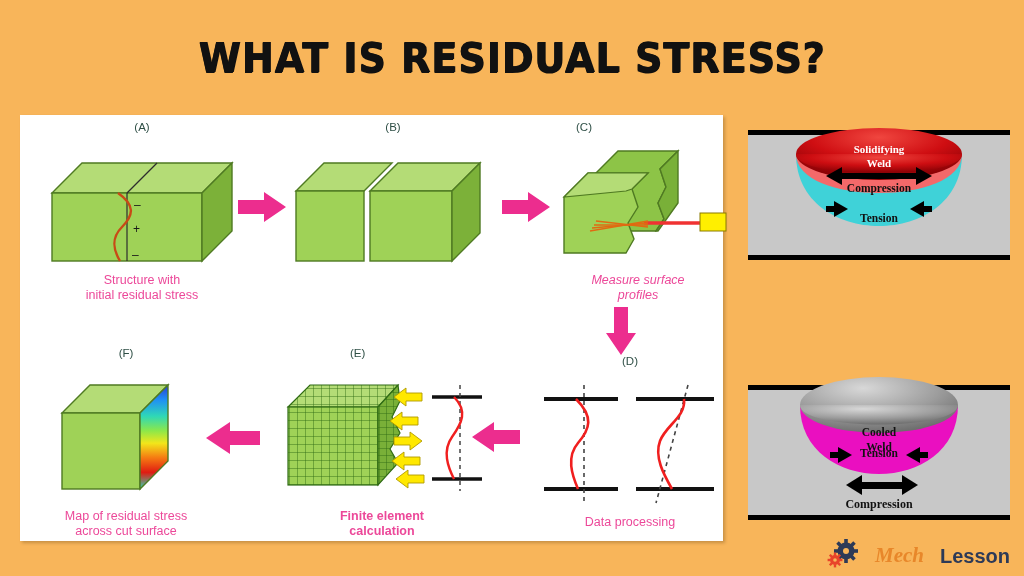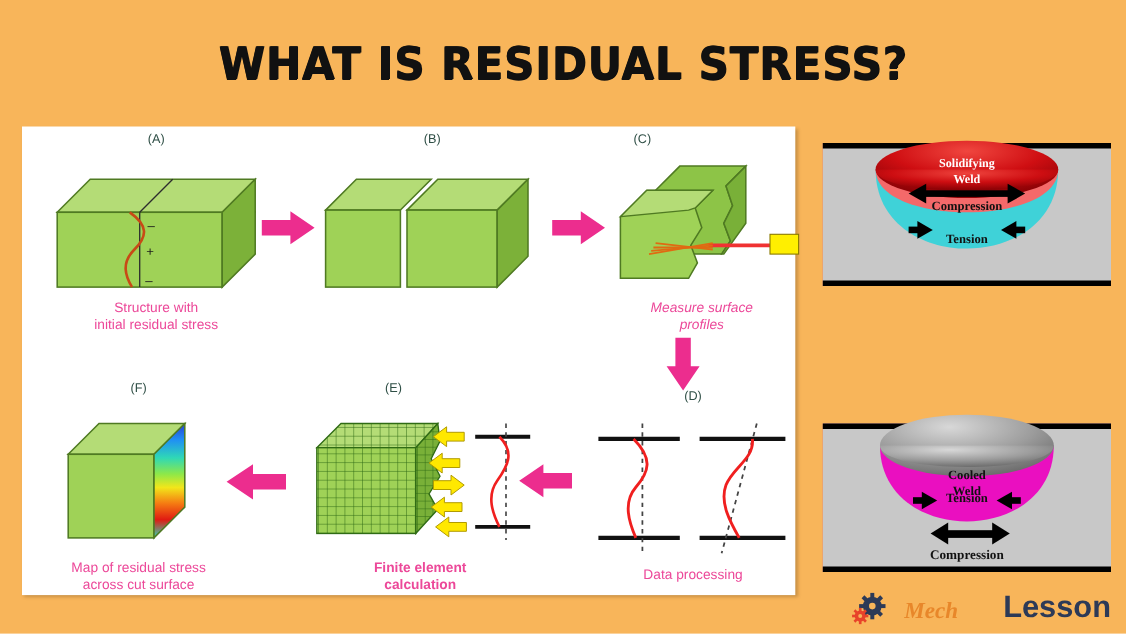--- a/index.html
+++ b/index.html
@@ -82,21 +82,21 @@
     display: flex; align-items: flex-end; gap: 16px;
     height: 30px;
   }
   #logo-mech {
     font-family: "Liberation Serif", serif;
     font-style: italic; font-weight: bold;
     font-size: 21px; color: #e8872a;
   }
   #logo-lesson {
     font-family: "Liberation Sans", sans-serif;
-    font-weight: bold; font-size: 28px; color: #2d3a57; margin-left: 25px;
+    font-weight: bold; font-size: 20px; color: #2d3a57;
   }
   svg { display: block; overflow: visible; }
 </style>
 </head>
 <body>
 
 <div id="page-title">WHAT IS RESIDUAL STRESS?</div>
 
 <div id="process-panel">
 

